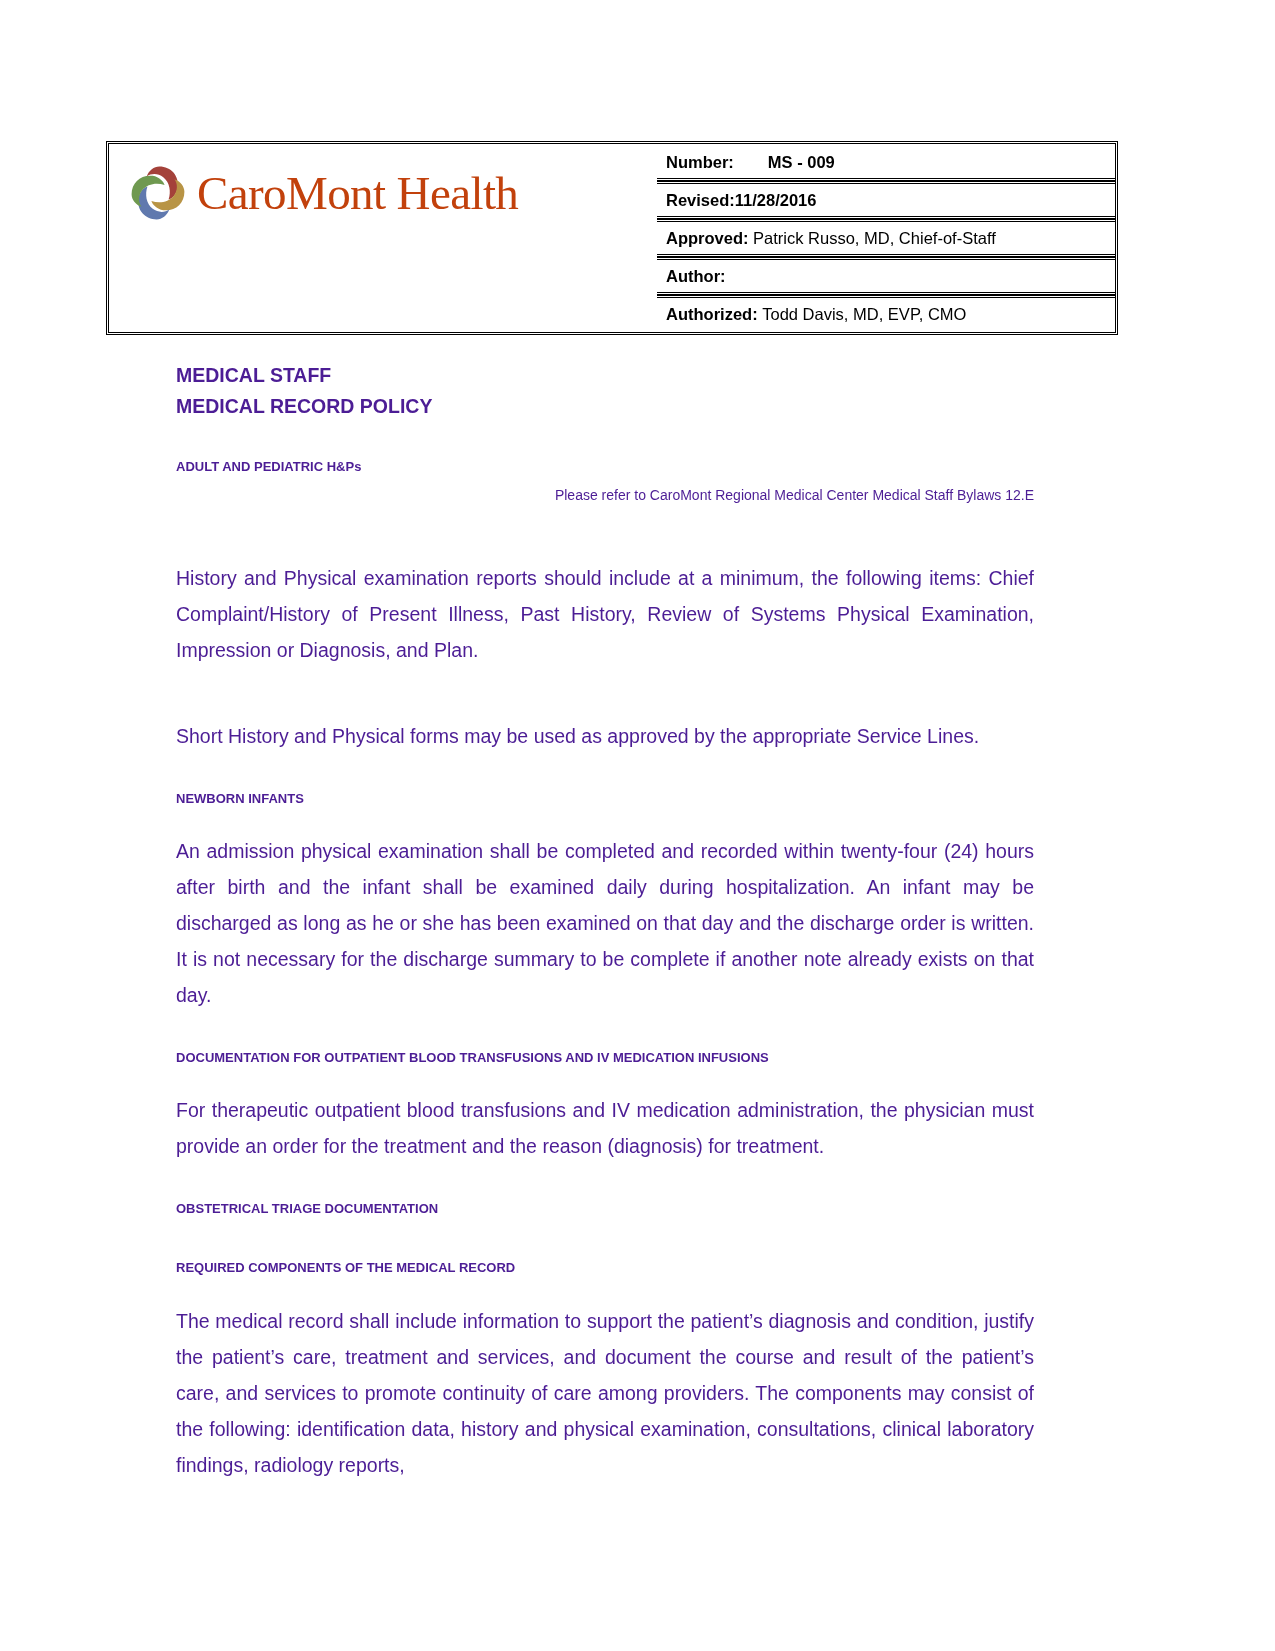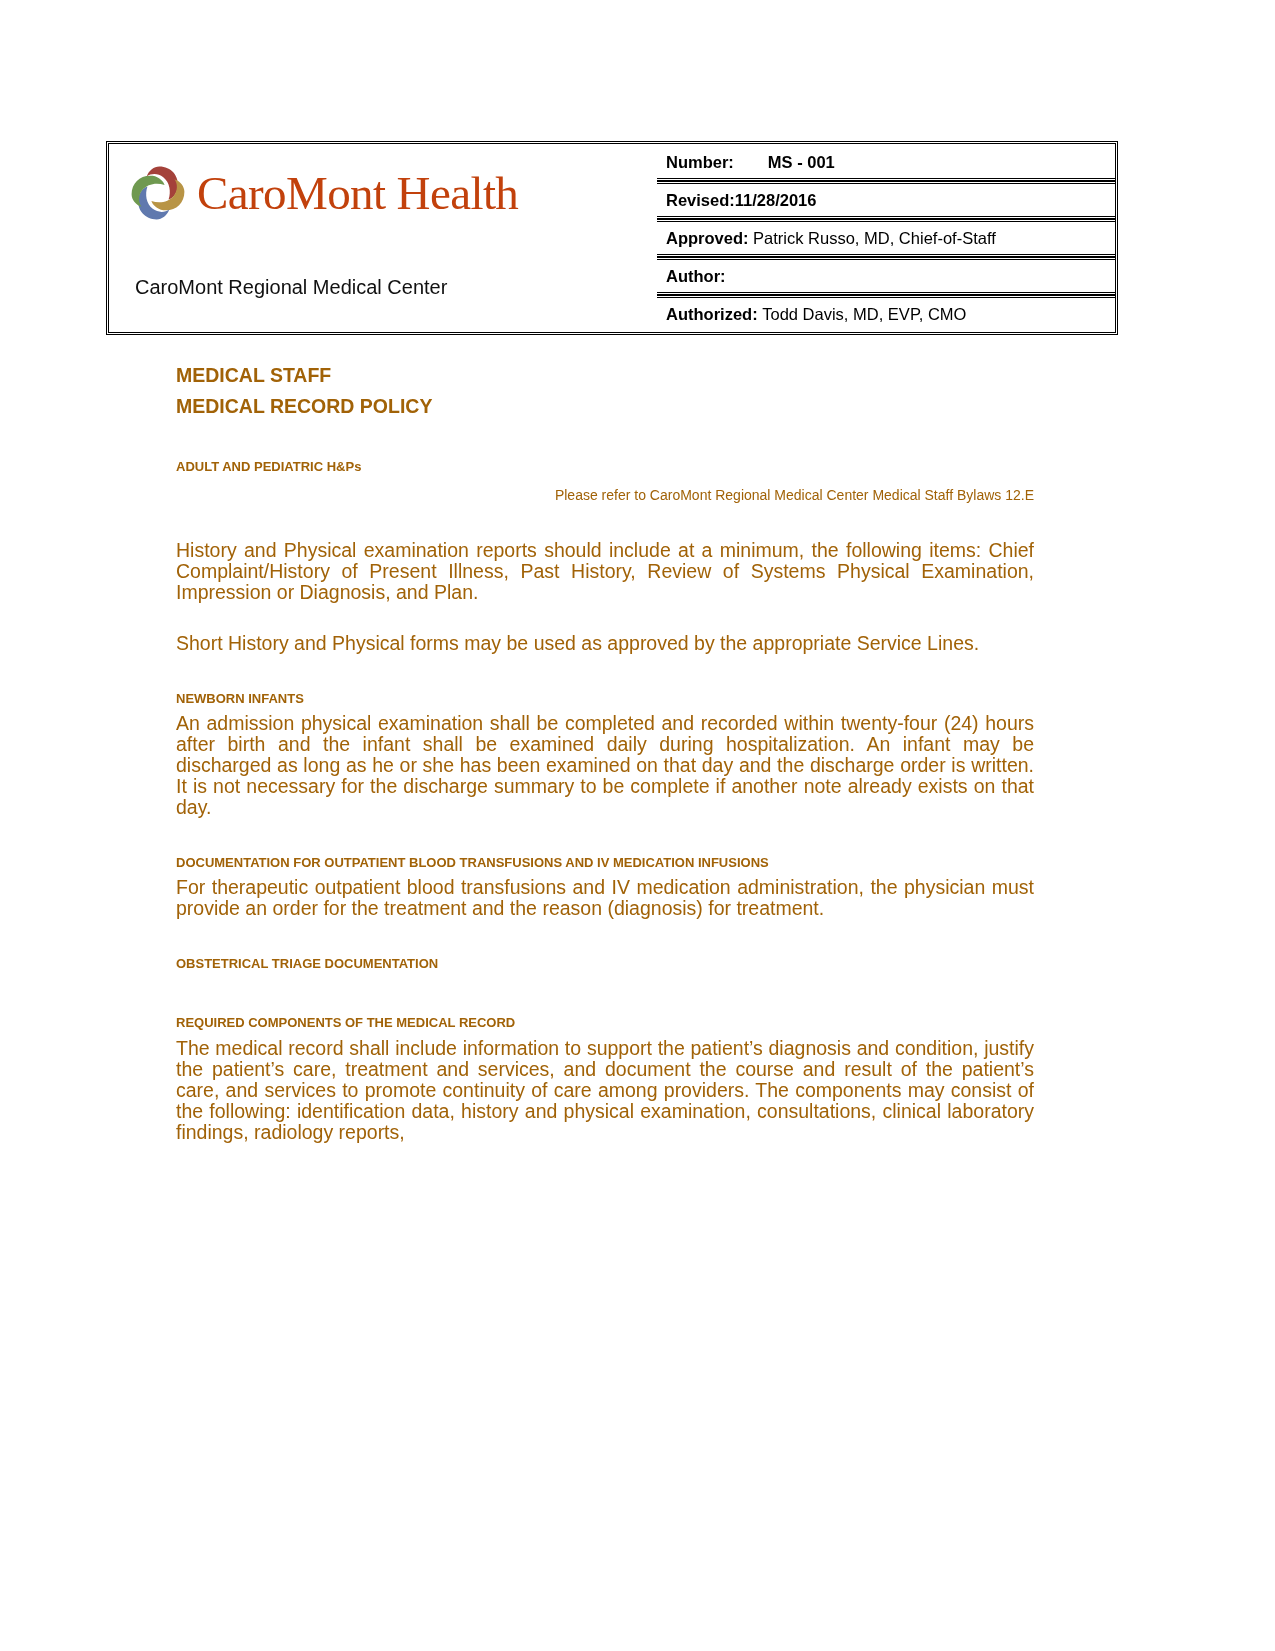--- a/index.html
+++ b/index.html
@@ -109,41 +109,42 @@
 
   
   .content {
     position: absolute;
     left: 176px;
     top: 360px;
     width: 858px;
     font-family: "Liberation Sans", sans-serif;
     font-size: 19.5px;
     line-height: 29.6px;
-    color: #a16207;
+    color: #4c1d95;
   }
 
   .doc-title {
     font-weight: bold;
     font-size: 19.5px;
     line-height: 31px;
   }
 
   .sec-head {
     font-weight: bold;
     font-size: 13px;
     line-height: 29.6px;
     text-align: justify;
   }
 
   .para {
     text-align: justify;
     text-justify: inter-word;
     font-size: 19.5px;
-    line-height: 21px;
+    line-height: 36px;
+    margin-top: 20px;
   }
 
   .para-left {
     text-align: right;
     font-size: 14px;
     line-height: 29.6px;
   }
 
   .blank-line { height: 29.6px; }
 </style>
@@ -163,29 +164,28 @@
 
             <path d="M90 48 C90 66 76 78 58 76 C48 74 42 68 40 62 C52 66 66 64 74 54 C80 46 80 36 75 29 C84 32 90 40 90 48 Z" fill="#b89445"></path>
 
             <path d="M48 90 C30 90 18 76 20 58 C22 48 28 42 34 40 C30 52 32 66 42 74 C50 80 60 80 67 75 C64 84 56 90 48 90 Z" fill="#6079ae"></path>
 
             <path d="M10 52 C10 34 24 22 42 24 C52 26 58 32 60 38 C48 34 34 36 26 46 C20 54 20 64 25 71 C16 68 10 60 10 52 Z" fill="#6f9950"></path>
           </svg>
         </span>
         <span class="logo-wordmark">CaroMont Health</span>
       </div>
-      <div class="facility-name">CaroMont Regional Medical Center</div>
     </div>
 
     <div class="header-right">
       <table class="meta-table">
         <tbody>
           <tr>
             <td>
-              <span class="meta-label">Number:</span><span class="meta-gap-sm"></span><span class="meta-value-strong">MS - 001</span>
+              <span class="meta-label">Number:</span><span class="meta-gap-sm"></span><span class="meta-value-strong">MS - 009</span>
             </td>
           </tr>
           <tr>
             <td>
               <span class="meta-label">Revised:11/28/2016</span>
             </td>
           </tr>
           <tr>
             <td>
               <span class="meta-label">Approved:</span>&nbsp;<span class="meta-value">Patrick Russo, MD, Chief-of-Staff</span>

